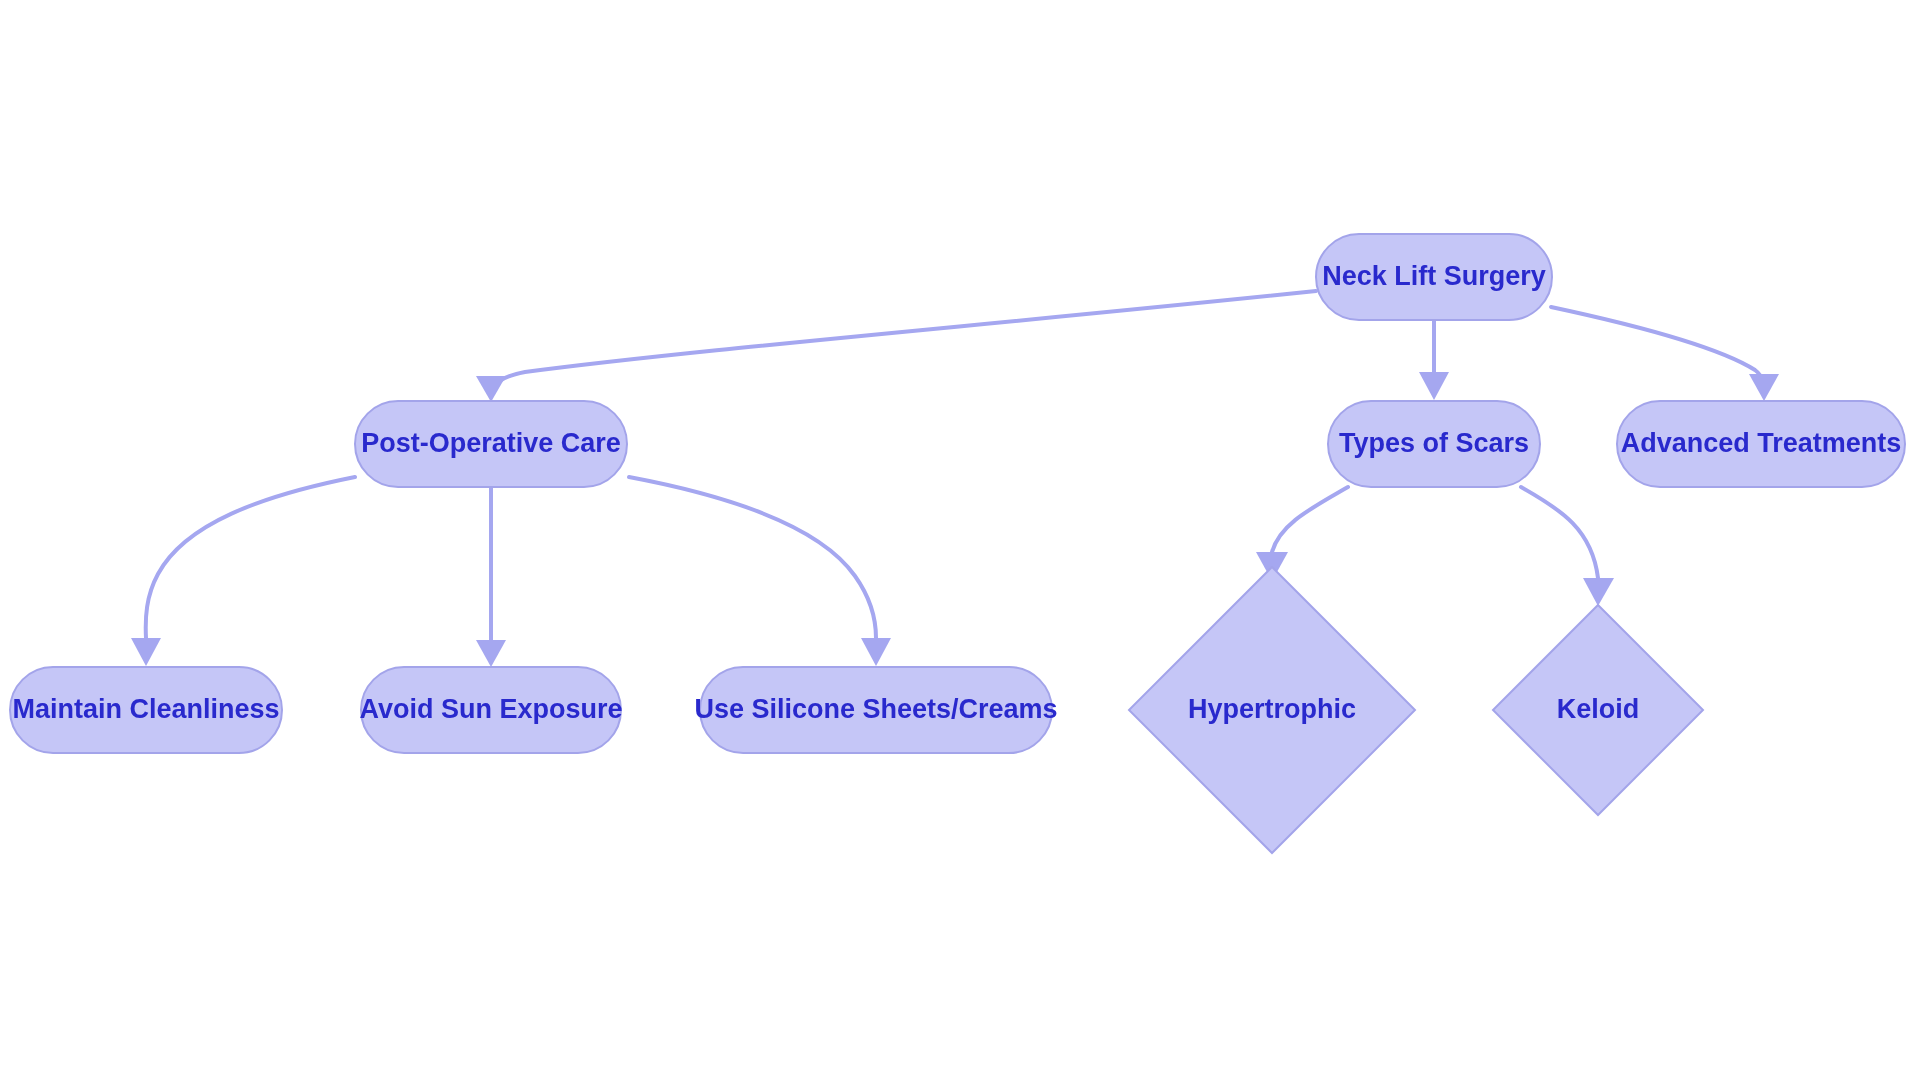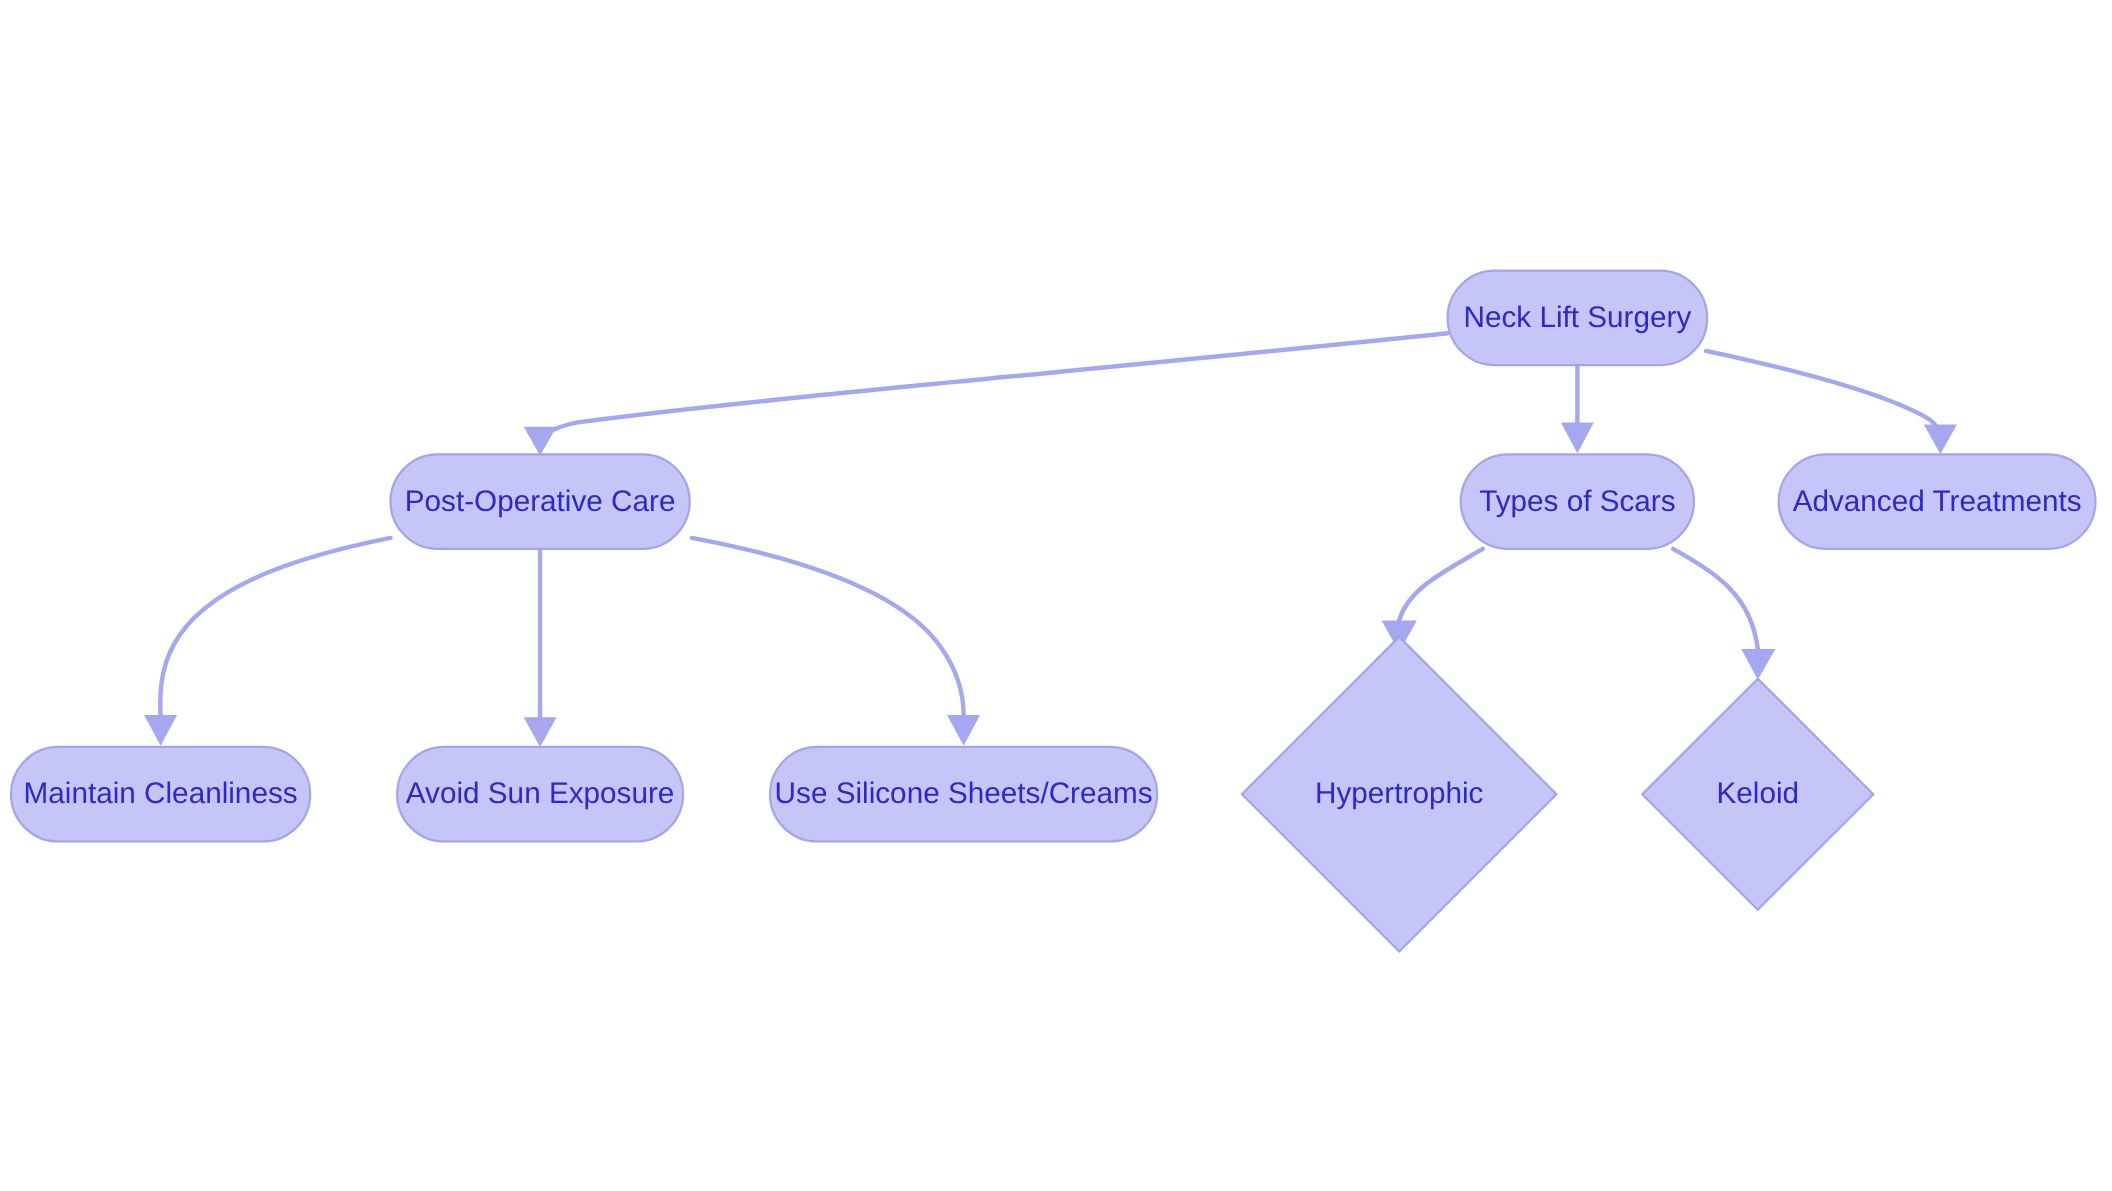--- a/index.html
+++ b/index.html
@@ -11,23 +11,24 @@
   body {
     width: 1920px;
     height: 1083px;
     font-family: "Liberation Sans", "DejaVu Sans", sans-serif;
     overflow: hidden;
     position: relative;
   }
   #diagram-root {
     position: absolute;
     left: 0;
-    top: 16px;
+    top: 4px;
     width: 1920px;
     height: 776px;
+    font-weight: bold;
   }
   #flow-svg {
     position: absolute;
     left: 0;
     top: 0;
     width: 1920px;
     height: 1083px;
     display: block;
   }
   .node-shape {

